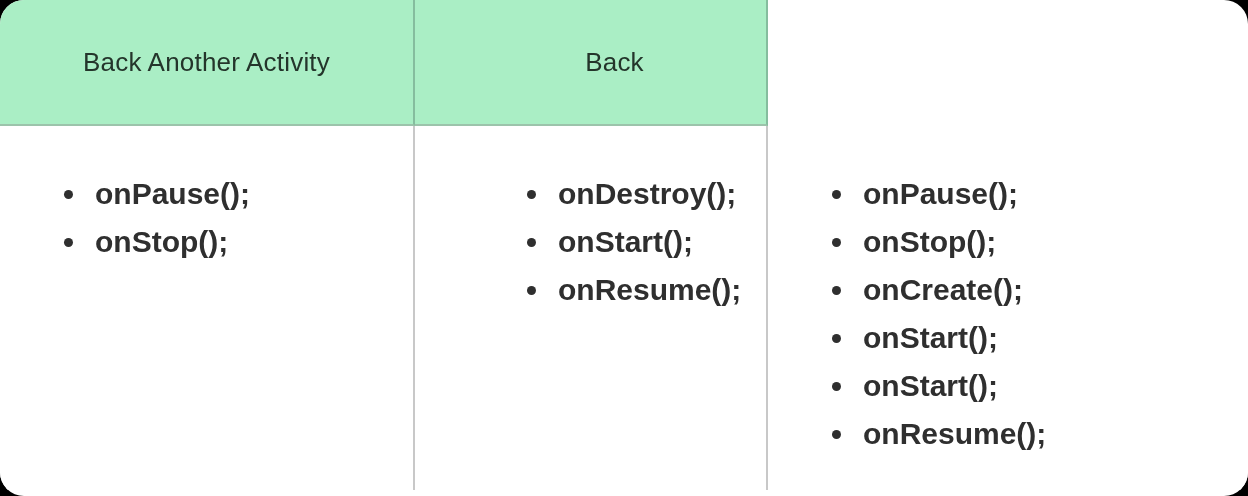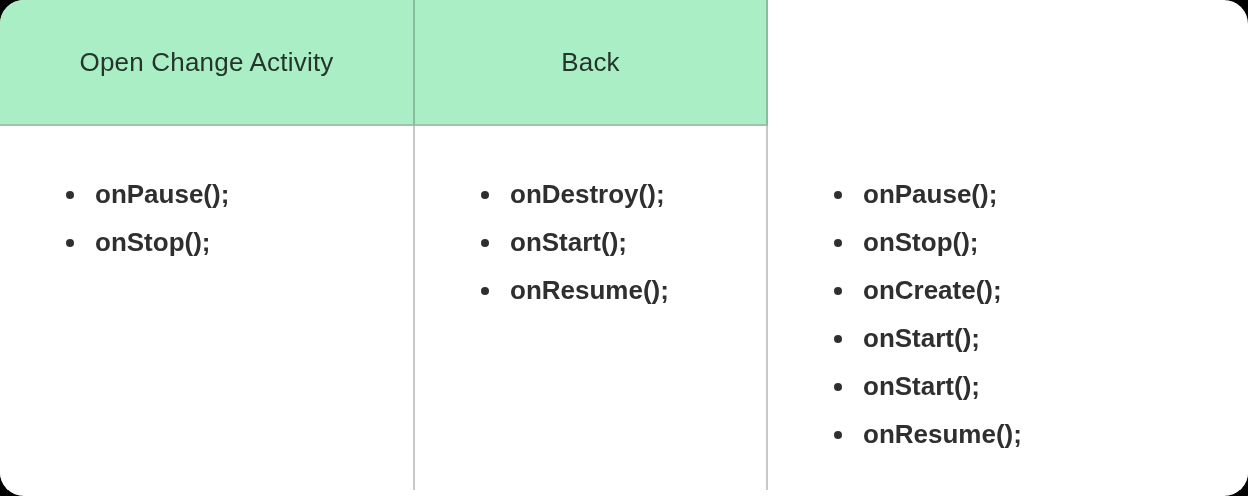--- a/index.html
+++ b/index.html
@@ -41,45 +41,45 @@
     color:var(--header-text);
     font-size:26px;
     font-weight:400;
     letter-spacing:0.2px;
   }
   .body-cell{
     grid-row:2;
     background:var(--card-bg);
   }
   .col-0{grid-column:1;}
-  .col-1{grid-column:2;}
+  .col-1{grid-column:2;padding-left:48px;}
   .col-2{grid-column:3;}
   .header-cell.col-0,.header-cell.col-1{border-right:2px solid var(--header-divider);}
   .body-cell.col-0,.body-cell.col-1{border-right:2px solid var(--body-divider);}
   .body-cell ul{
     margin:44px 0 0 0;
     padding:0 0 0 89px;
     list-style:disc outside;
     color:var(--body-text);
-    font-size:26px;
+    font-size:30px;
     font-weight:700;
     line-height:48px;
   }
   .body-cell ul li{
     padding-left:6px;
   }
 </style>
 </head>
 <body>
 
 <div class="card">
   <div class="grid">
 
     <div class="header-cell col-0">
-      <span>Open Change Activity</span>
+      <span>Back Another Activity</span>
     </div>
     <div class="header-cell col-1">
       <span>Back</span>
     </div>
 
     <div class="body-cell col-0">
       <ul>
           <li>onPause();</li>
           <li>onStop();</li>
         </ul>

